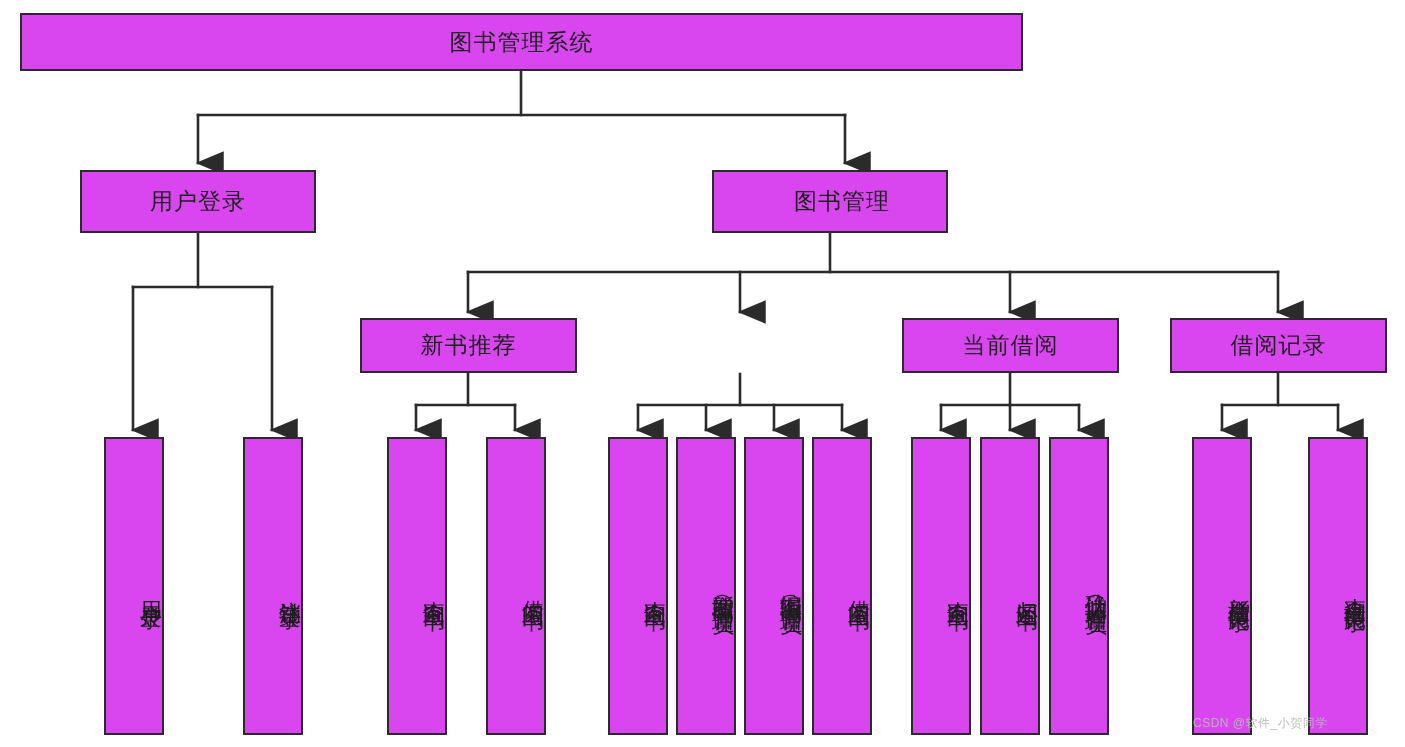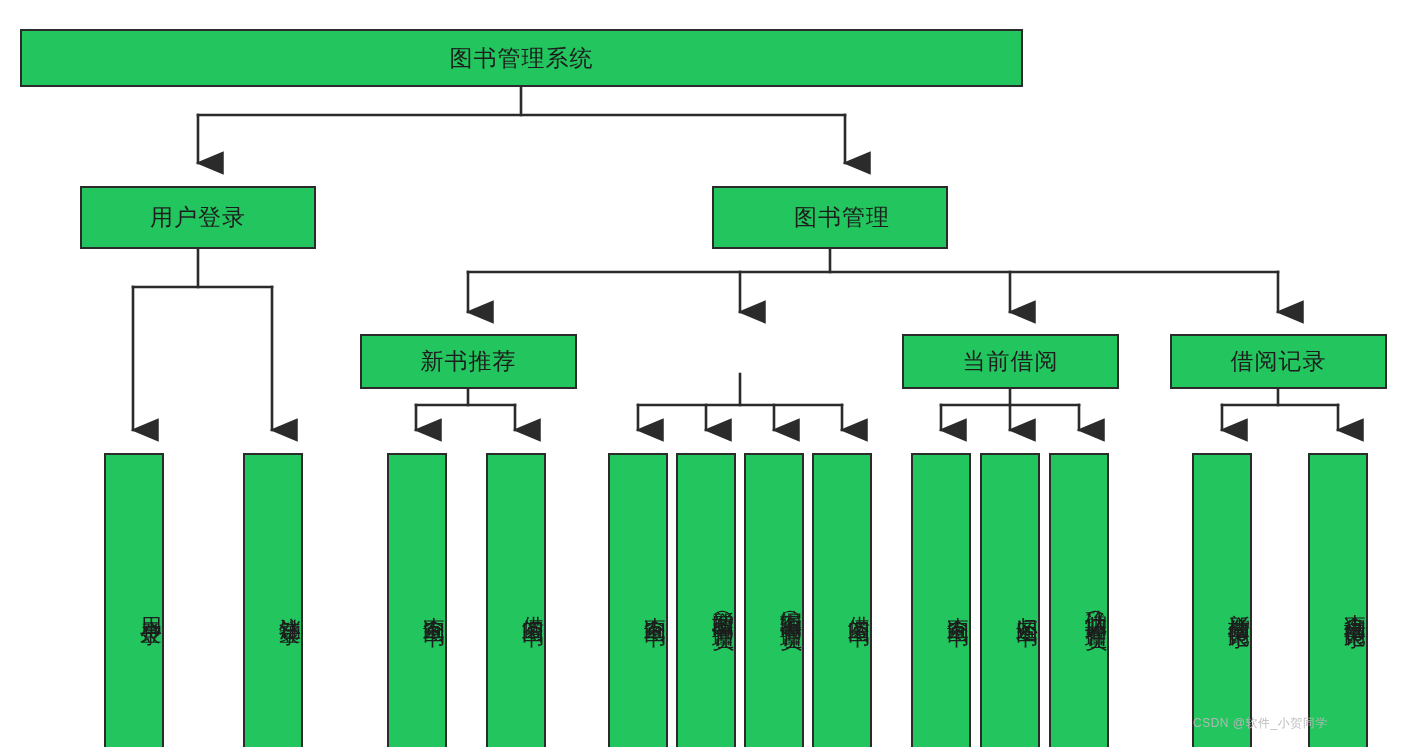--- a/index.html
+++ b/index.html
@@ -23,28 +23,27 @@
     left: 0;
     top: 0;
     width: 1405px;
     height: 747px;
     pointer-events: none;
   }
   .node {
     position: absolute;
     box-sizing: border-box;
     border: 2.5px solid #2b2b2b;
-    background: #22c55e;
+    background: #d946ef;
     color: #1d1d1d;
     display: flex;
     align-items: center;
     justify-content: center;
     text-align: right;
     z-index: 2;
-    margin-top: 16px;
   }
   .node.h {
     font-size: 23px;
     letter-spacing: 1px;
     line-height: 1.2;
   }
   .node.root {
     font-size: 23px;
     letter-spacing: 1px;
   }

